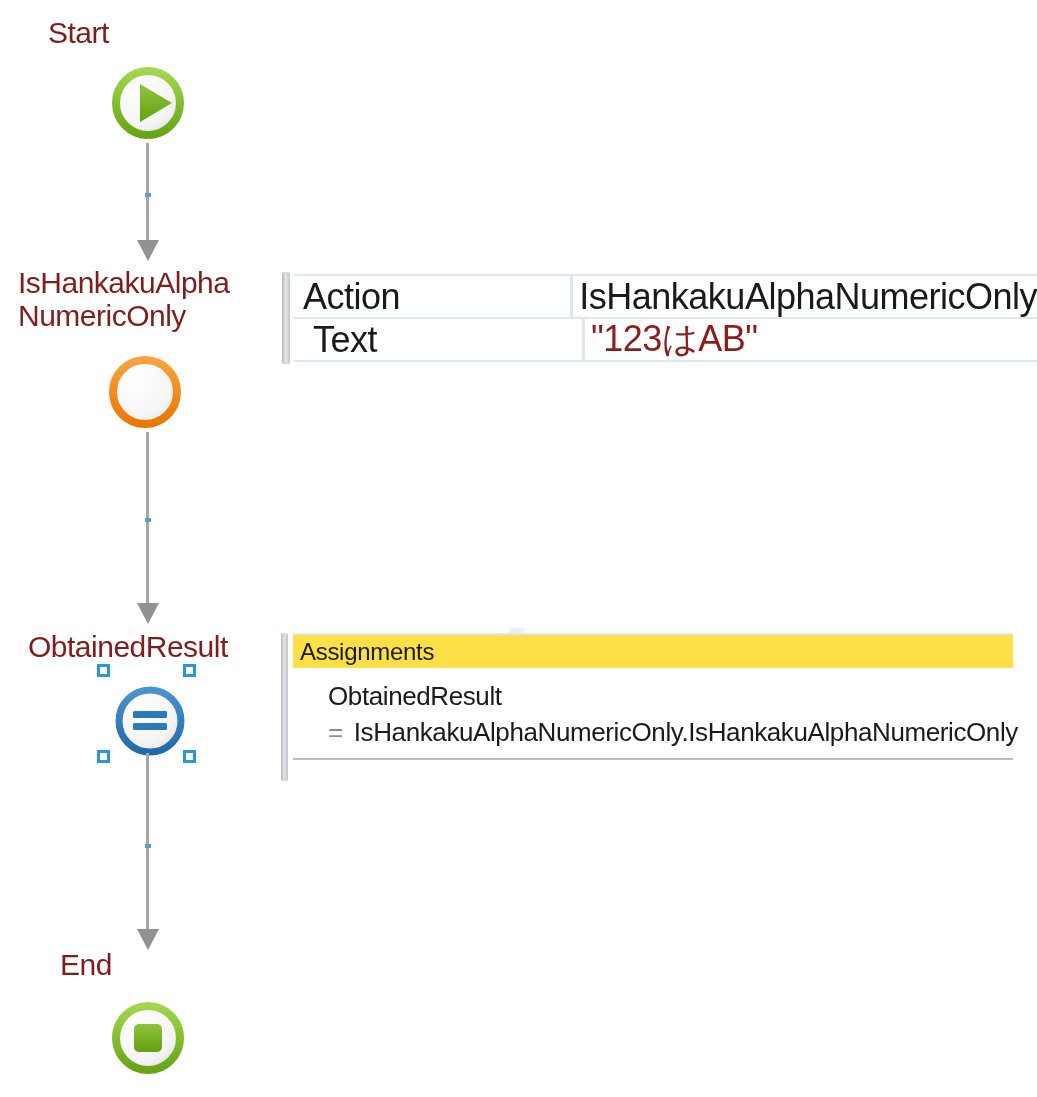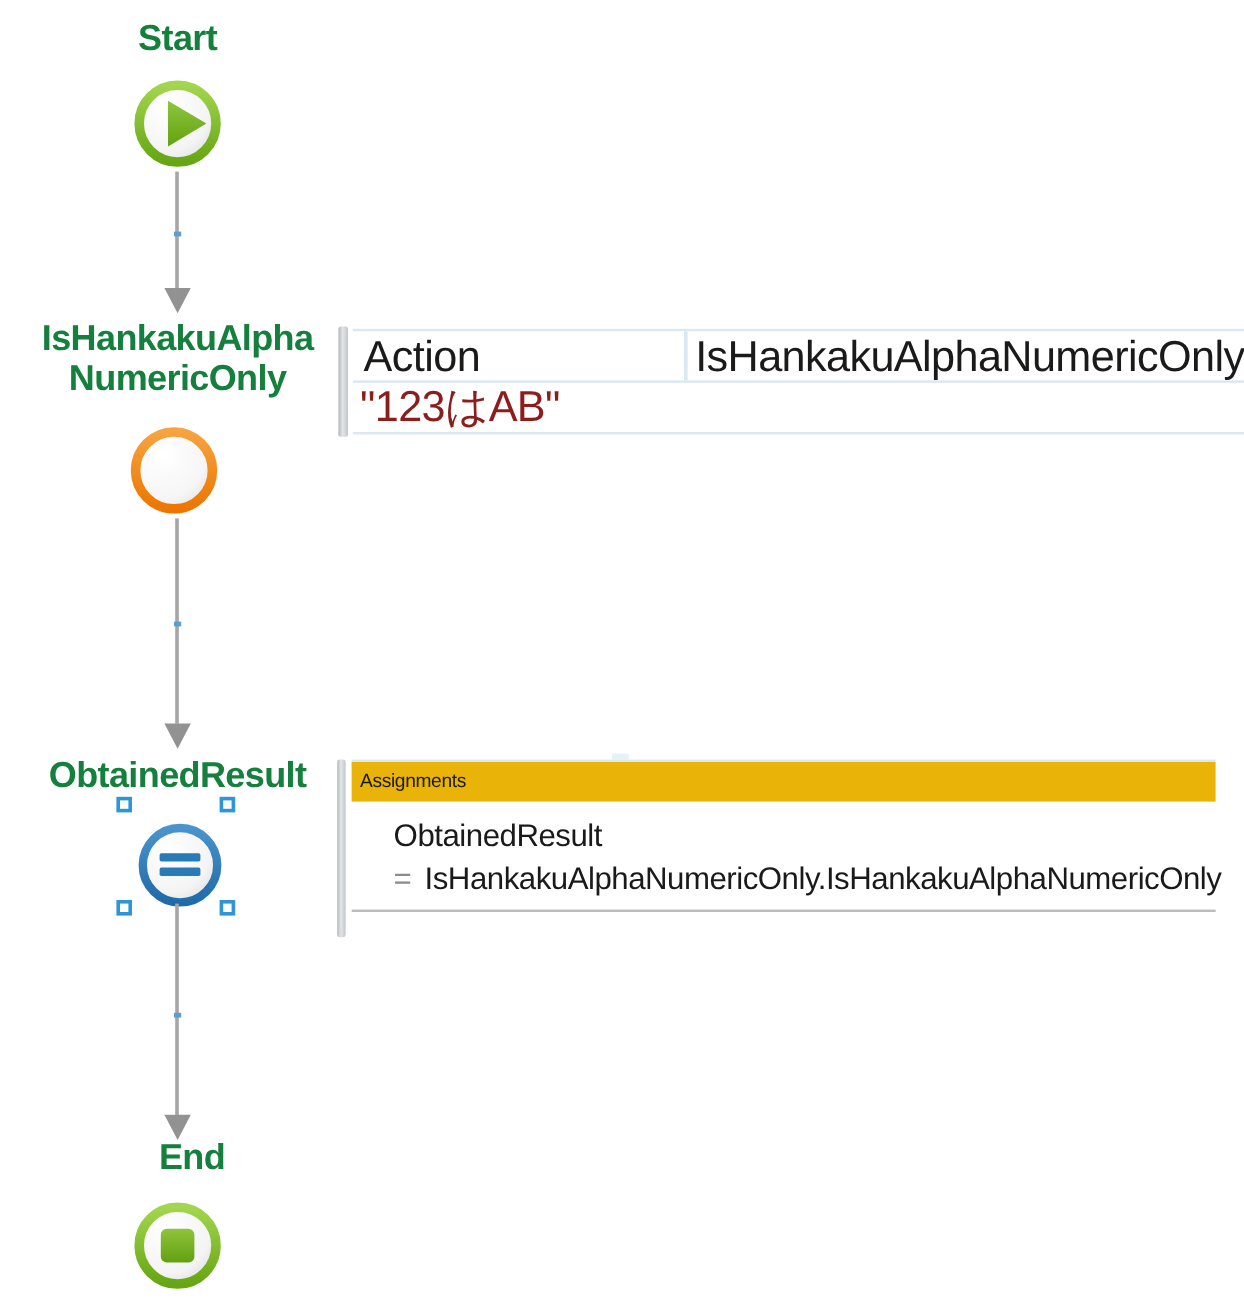--- a/index.html
+++ b/index.html
@@ -1,20 +1,20 @@
 <!DOCTYPE html>
 <html><head>
 <meta charset="utf-8">
 <style>
   html,body{margin:0;padding:0;background:#ffffff;}
   *{box-sizing:border-box;font-family:"Liberation Sans",sans-serif;}
   .canvas{position:relative;width:1037px;height:1097px;background:#ffffff;overflow:hidden;color:#1a1a1a;}
 
   
-  .node-label{position:absolute;text-align:center;font-size:30px;letter-spacing:-0.5px;color:#15803d;line-height:33px;font-weight:bold;}
+  .node-label{position:absolute;font-size:30px;letter-spacing:-0.5px;color:#7f1d1d;line-height:33px;}
   .lbl-start{left:48px;top:16px;width:200px;}
   .lbl-activity{left:18px;top:266px;width:260px;}
   .lbl-assign{left:28px;top:630px;width:240px;}
   .lbl-end{left:60px;top:948px;width:200px;}
 
   .node-icon{position:absolute;width:80px;height:80px;}
   .icon-start{left:108px;top:63px;}
   .icon-activity{left:105px;top:352px;}
   .icon-assign{left:110px;top:681px;}
   .icon-end{left:108px;top:998px;}
@@ -38,21 +38,21 @@
   .t1-name .pad{margin-left:9px;}
   .t1-stripe{width:8px;background:#cfe3ee;}
   .t1-name .ind{margin-left:11px;}
   .t1-value{flex:1;display:flex;align-items:center;padding-left:6px;white-space:nowrap;}
   .t1-value.red{color:#8b1d1d;}
   .clip-mark{position:absolute;width:7px;height:4px;background:#1a1a1a;}
   .clip-tab{position:absolute;width:13px;height:6px;background:#e7f1f8;}
 
   
   .assign-panel{position:absolute;left:293px;top:633px;width:720px;border-top:2px solid #d7e9f3;border-bottom:2px solid #bcbcbc;background:#ffffff;}
-  .assign-header{height:33px;background:#eab308;display:flex;align-items:center;padding-left:7px;font-size:16px;letter-spacing:-0.3px;color:#1a1a1a;text-align:right;}
+  .assign-header{height:33px;background:#fde047;display:flex;align-items:center;padding-left:7px;font-size:24px;letter-spacing:-0.3px;color:#1a1a1a;text-align:right;}
   .assign-body{padding:14px 0 12px 35px;}
   .assign-target{font-size:26px;letter-spacing:-0.4px;line-height:28px;}
   .assign-expr-row{display:flex;margin-top:8px;font-size:26px;letter-spacing:-0.4px;line-height:28px;white-space:nowrap;}
   .assign-op{color:#8c8c8c;margin-right:11px;}
 </style>
 </head>
 <body>
 
 <div class="canvas">
 
@@ -167,20 +167,24 @@
 
   <div class="t1">
     <div class="t1-clip"></div>
     <div class="t1-row">
       <div class="t1-name">
         <span class="pad">Action</span>
       </div>
       <div class="t1-value">IsHankakuAlphaNumericOnly</div>
     </div>
     <div class="t1-row">
+      <div class="t1-name">
+        <div class="t1-stripe"></div>
+        <span class="ind">Text</span>
+      </div>
       <div class="t1-value red">"123はAB"</div>
     </div>
   </div>
 
   <div class="vbar" style="left:281px;top:633px;height:148px;width:7px;"></div>
   <div class="clip-tab" style="left:510px;top:628px;width:14px;"></div>
 
   <div class="assign-panel">
     <div class="assign-header">
       <span>Assignments</span>

